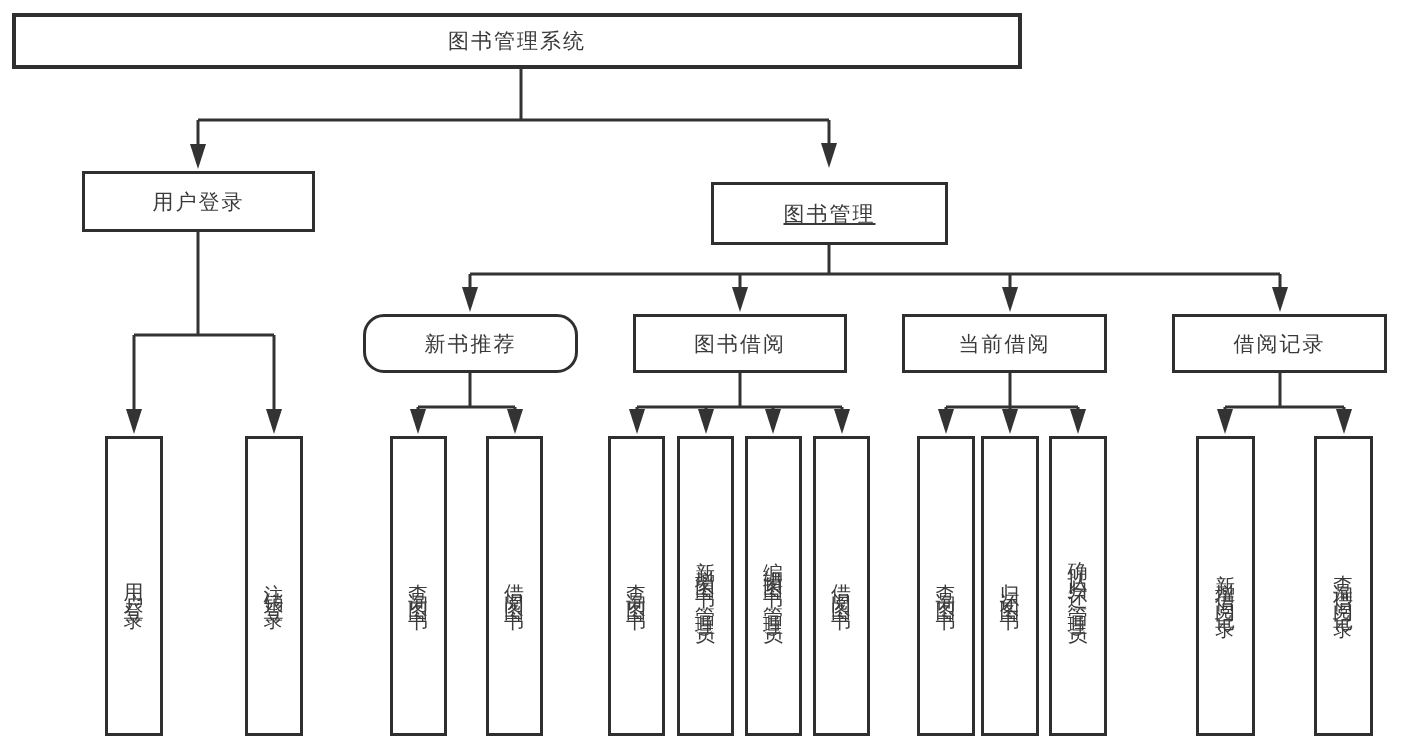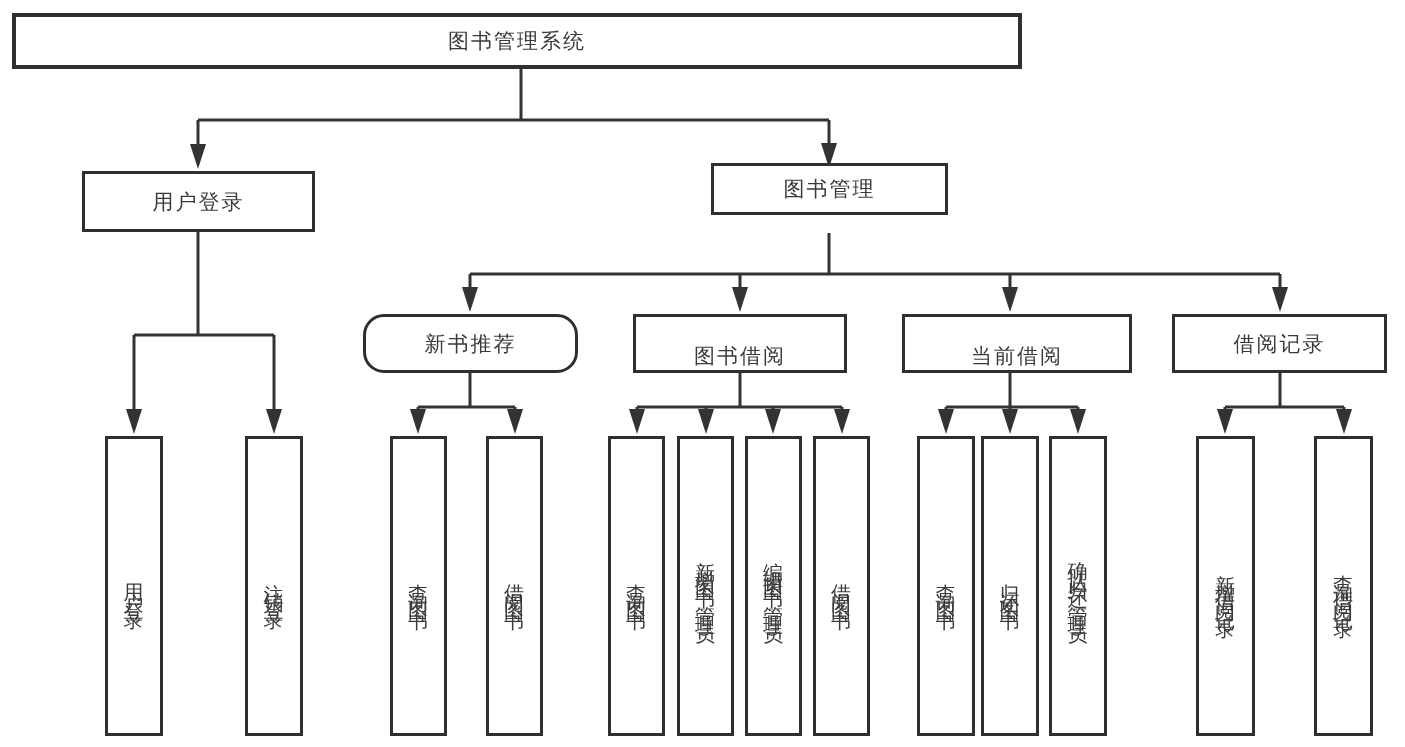--- a/index.html
+++ b/index.html
@@ -116,36 +116,36 @@
       <line x1="1344" y1="407" x2="1344" y2="416" stroke="#333333" stroke-width="3"></line>
       <polygon points="1336,409 1352,409 1344,434" fill="#333333"></polygon>
     </svg>
   <div>
       <div class="node horizontal root" style="left: 12px; top: 13px; width: 1010px; height: 56px;">
         <span class="label">图书管理系统</span>
       </div>
       <div class="node horizontal" style="left: 82px; top: 171px; width: 233px; height: 61px;">
         <span class="label">用户登录</span>
       </div>
-      <div class="node horizontal" style="left: 711px; top: 163px; width: 237px; height: 52px;">
+      <div class="node horizontal" style="left: 711px; top: 182px; width: 237px; height: 63px; text-decoration: underline;">
         <span class="label">图书管理</span>
       </div>
       <div class="node vertical" style="left: 105px; top: 436px; width: 58px; height: 300px;">
         <span class="label">用户登录</span>
       </div>
       <div class="node vertical" style="left: 245px; top: 436px; width: 58px; height: 300px;">
         <span class="label">注销登录</span>
       </div>
       <div class="node horizontal" style="left: 363px; top: 314px; width: 215px; height: 59px; border-radius: 21px;">
         <span class="label">新书推荐</span>
       </div>
-      <div class="node horizontal" style="left: 633px; top: 314px; width: 214px; height: 59px; align-items: flex-end;">
+      <div class="node horizontal" style="left: 633px; top: 314px; width: 214px; height: 59px;">
         <span class="label">图书借阅</span>
       </div>
-      <div class="node horizontal" style="left: 902px; top: 314px; width: 230px; height: 59px; align-items: flex-end;">
+      <div class="node horizontal" style="left: 902px; top: 314px; width: 205px; height: 59px;">
         <span class="label">当前借阅</span>
       </div>
       <div class="node horizontal" style="left: 1172px; top: 314px; width: 215px; height: 59px; align-items: center;">
         <span class="label">借阅记录</span>
       </div>
       <div class="node vertical" style="left: 390px; top: 436px; width: 57px; height: 300px;">
         <span class="label">查询图书</span>
       </div>
       <div class="node vertical" style="left: 486px; top: 436px; width: 57px; height: 300px;">
         <span class="label">借阅图书</span>

